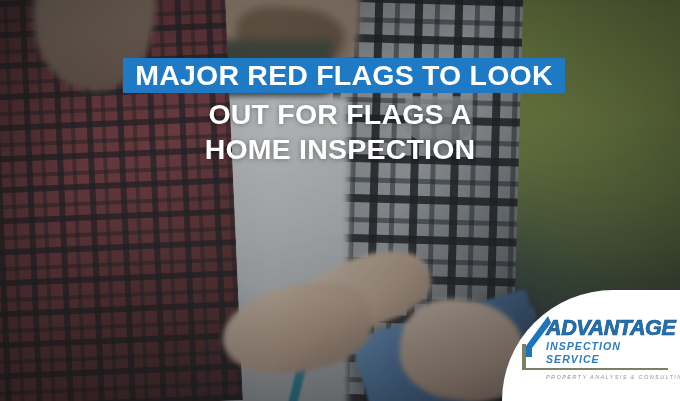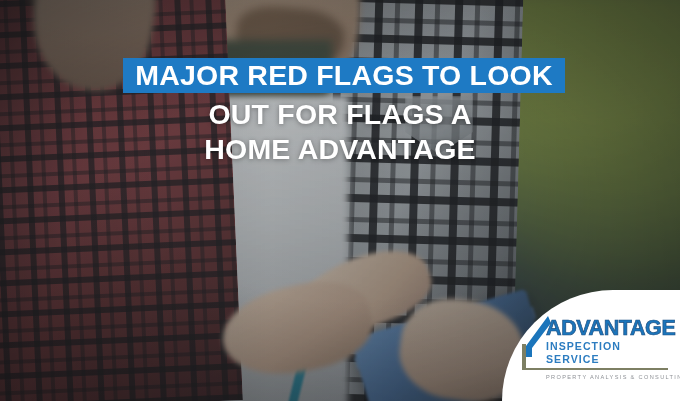--- a/index.html
+++ b/index.html
@@ -234,21 +234,21 @@
   .logo-panel{
     position:absolute; right:0; bottom:0;
     width:178px; height:111px;
     background:#ffffff;
     border-top-left-radius:112px;
     z-index:8;
     overflow:hidden;
   }
   .logo-wrap{
     position:absolute; left:16px; top:26px;
-    width:150px; height:62px;
+    width:150px; height:62px;font-style:italic;
   }
 
   
   .logo-mark{ position:absolute; left:0; top:0; width:34px; height:46px; }
 
   .logo-type{ position:absolute; left:28px; top:2px; width:122px; }
 
   .logo-word{
     font-size:21.5px; font-weight:bold; line-height:21px;
     color:#1b75bb; letter-spacing:-.4px;
@@ -317,21 +317,21 @@
     <div class="grade"></div>
     <div class="grade2"></div>
     <div class="vignette"></div>
   </div>
 
   <div class="headline">
     <div class="hl-line boxed">
       <span>MAJOR RED FLAGS TO LOOK</span>
     </div>
     <div class="hl-line plain">OUT FOR FLAGS A</div>
-    <div class="hl-line plain">HOME ADVANTAGE</div>
+    <div class="hl-line plain">HOME INSPECTION</div>
   </div>
 
   <div class="logo-panel">
     <div class="logo-wrap">
 
       <svg class="logo-mark" viewBox="0 0 34 46">
         <polygon points="30,0 8,30 8,41 14,41 14,32 33,7" fill="#1b75bb"></polygon>
       </svg>
       <div class="logo-stem"></div>
       <div class="logo-stem-foot"></div>

